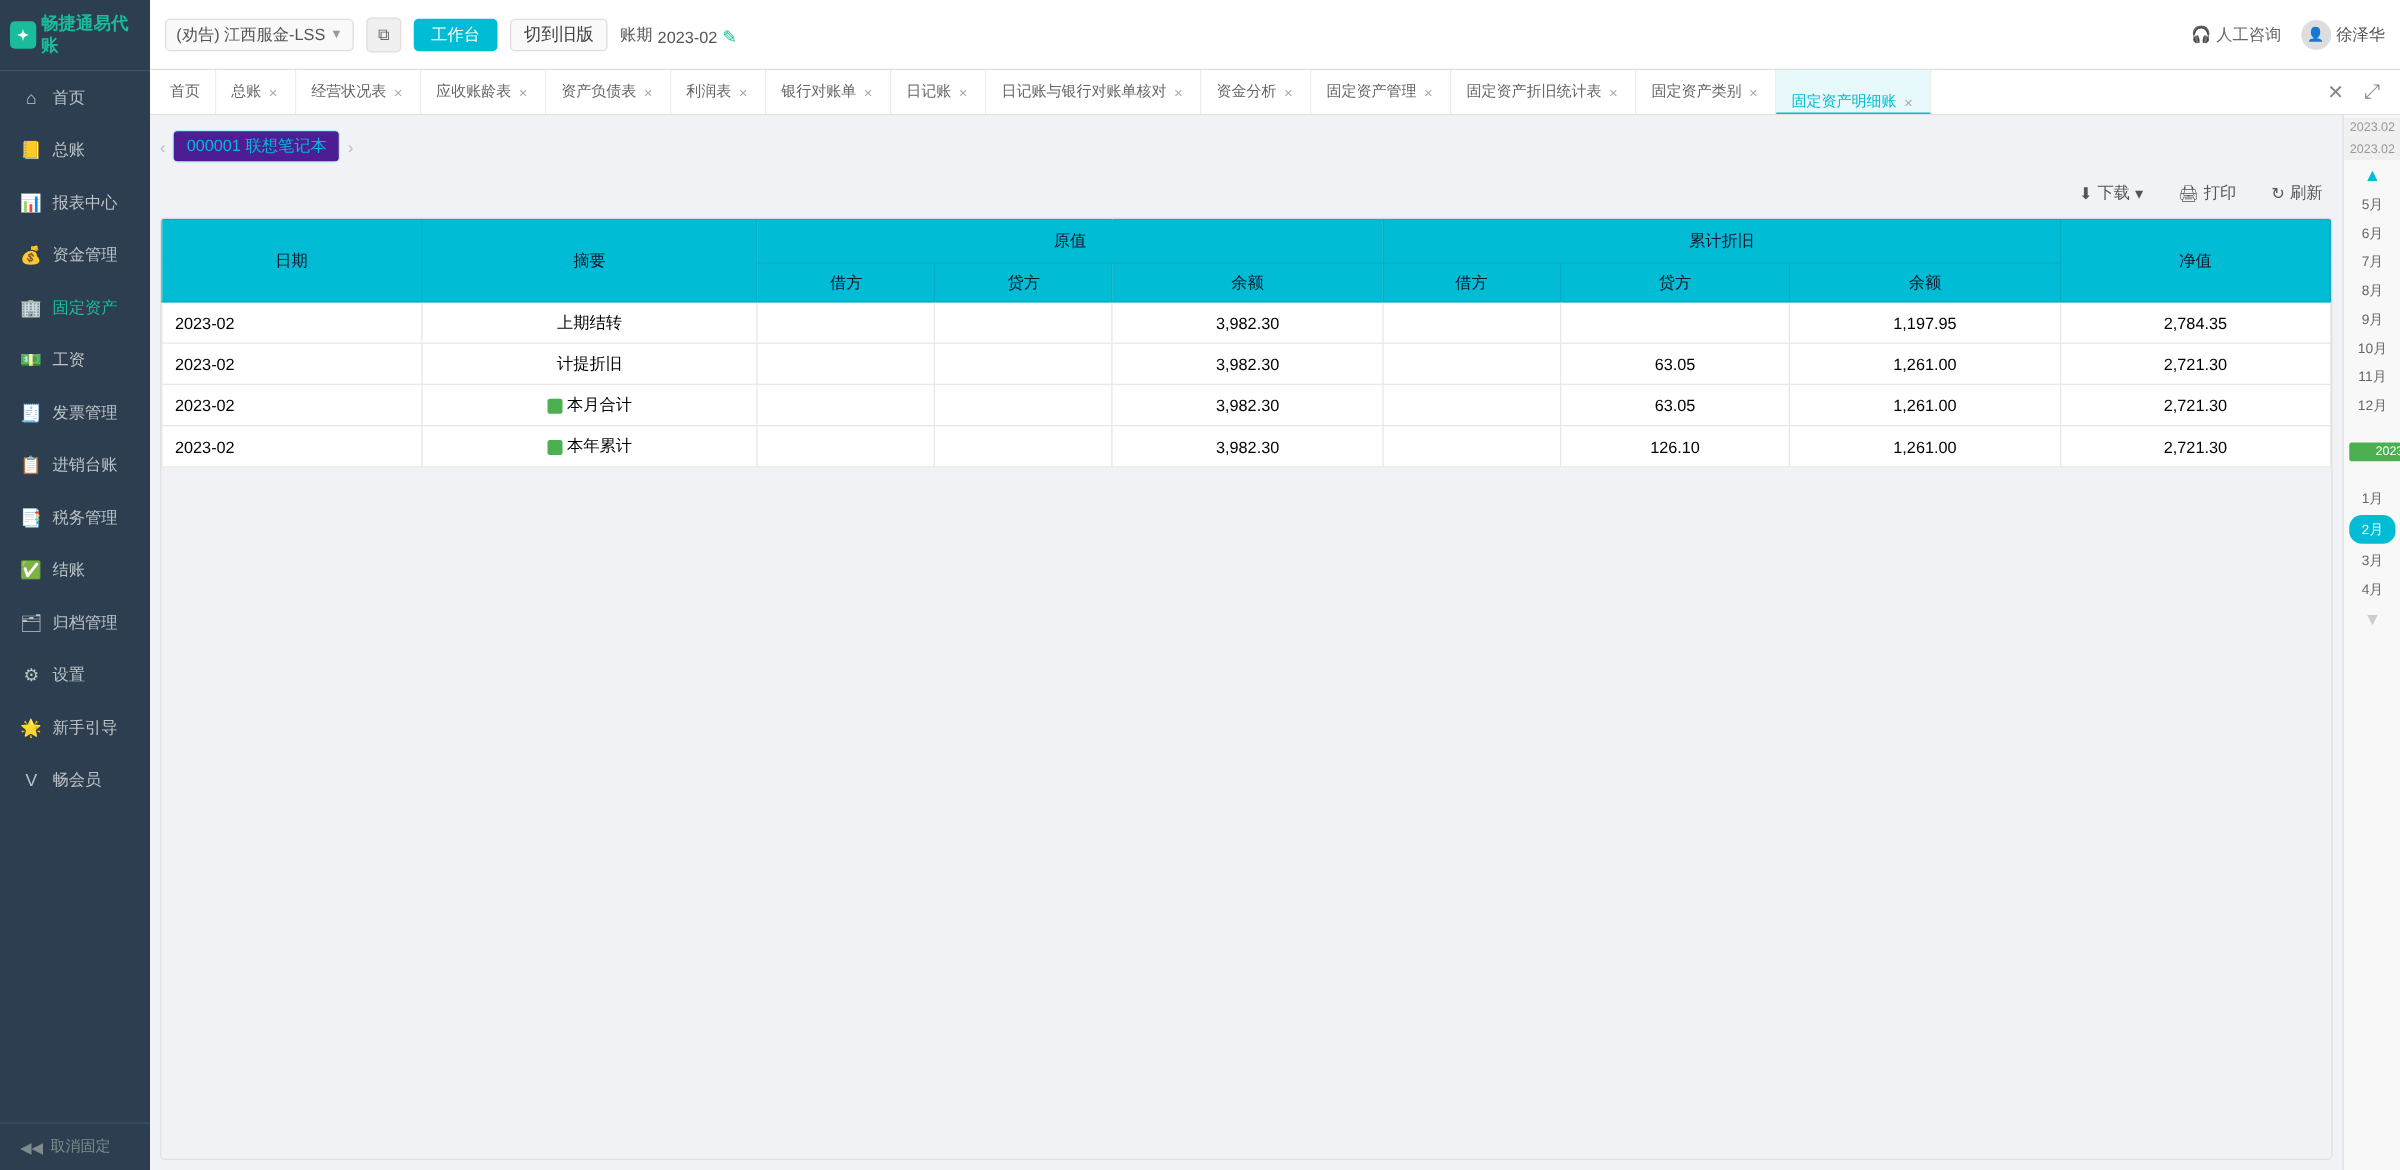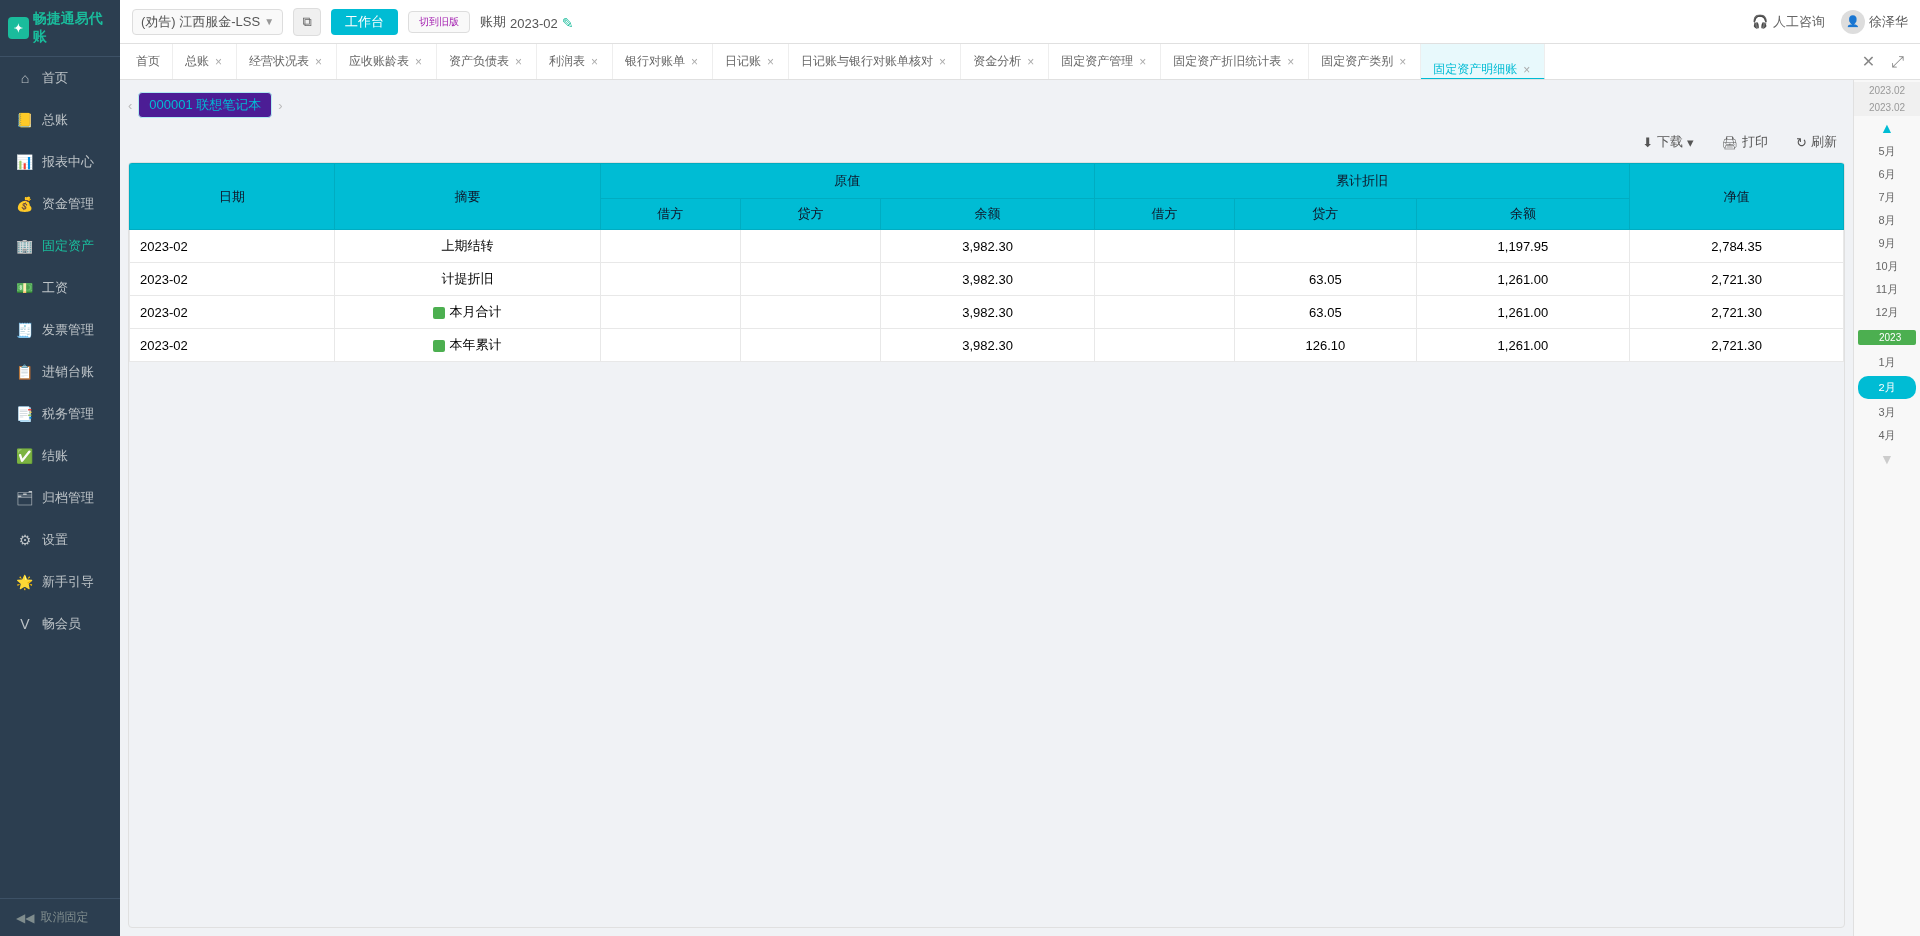--- a/index.html
+++ b/index.html
@@ -71,21 +71,21 @@
     .main {
       flex: 1;
       display: flex;
       flex-direction: column;
       overflow: hidden;
     }
 
     
     .header {
       background: #fff;
-      height: 44px;
+      height: 56px;
       display: flex;
       align-items: center;
       padding: 0 12px;
       border-bottom: 1px solid #e0e0e0;
       gap: 10px;
       flex-shrink: 0;
     }
     .header-company {
       display: flex;
       align-items: center;
@@ -116,22 +116,22 @@
       color: white;
       padding: 4px 14px;
       border-radius: 4px;
       cursor: pointer;
       font-size: 13px;
     }
     .header-switch-btn {
       border: 1px solid #ddd;
       padding: 3px 10px;
       border-radius: 4px;
-      color: #a21caf;
-      font-size: 10px;
+      color: #404040;
+      font-size: 14px;
       cursor: pointer;
       background: #f9f9f9;
     }
     .header-period {
       display: flex;
       align-items: flex-end;
       gap: 4px;
       color: #555;
       font-size: 13px;
     }
@@ -317,21 +317,21 @@
       width: 12px;
       height: 12px;
       background: #4caf50;
       border-radius: 2px;
       margin-right: 4px;
       vertical-align: middle;
     }
 
     
     .right-panel {
-      width: 67px;
+      width: 46px;
       background: #f8f8f8;
       border-left: 1px solid #e0e0e0;
       display: flex;
       flex-direction: column;
       overflow-y: auto;
       flex-shrink: 0;
       padding: 2px 0;
     }
     .right-panel::-webkit-scrollbar { width: 3px; }
     .right-panel::-webkit-scrollbar-thumb { background: #ccc; }
@@ -356,21 +356,21 @@
       border-radius: 10px;
       margin: 2px 4px;
       font-family: Liberation Mono, monospace;
     }
     .timeline-item.current-year {
       background: #4caf50;
       color: white;
       font-size: 10px;
       padding: 2px 21px;
       border-radius: 2px;
-      margin: 6px 4px;
+      margin: 18px 4px;
     }
     .timeline-scroll-btn {
       text-align: center;
       padding: 4px;
       color: #00bcd4;
       cursor: pointer;
       font-size: 14px;
     }
   </style>
 </head>

